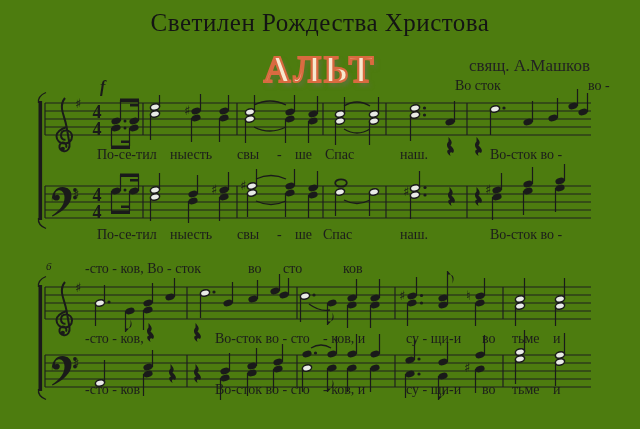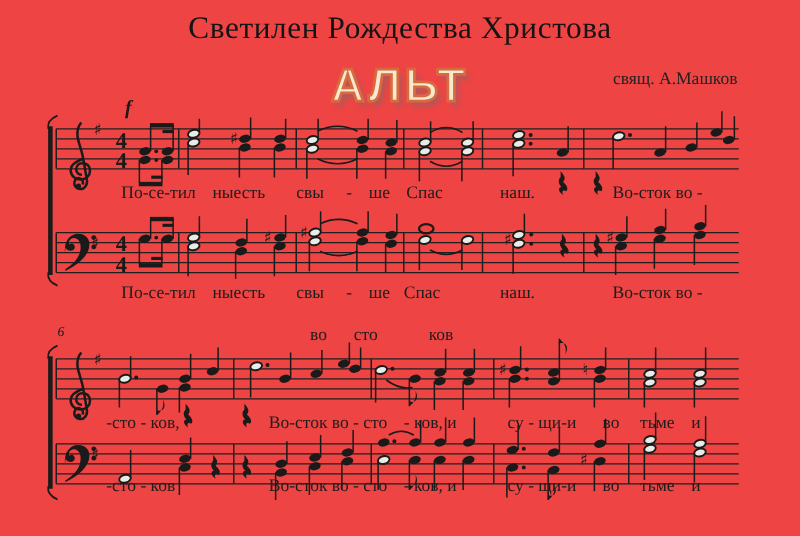--- a/index.html
+++ b/index.html
@@ -1,33 +1,33 @@
 <!DOCTYPE html>
 <html><head>
 <meta charset="utf-8">
 <style>
   html,body{margin:0;padding:0;}
   .page{
     position:relative;width:640px;height:429px;
-    background:#ef4444;overflow:hidden;
+    background:#4d7c0f;overflow:hidden;
     font-family:"Liberation Serif",serif;color:#1a1a1a;
   }
   .abs{position:absolute;}
   .title{
     left:0;right:0;top:9px;text-align:center;
     font-size:25px;letter-spacing:.5px;color:#141414;
   }
   .part-label{
     left:0;right:0;top:48px;text-align:center;
-    font-family:Liberation Sans, sans-serif;font-weight:bold;
+    font-family:Liberation Serif, serif;font-weight:bold;
     font-size:37px;letter-spacing:3px;color:#f7e9cf;
     -webkit-text-stroke:2.2px #d96a40;
     text-shadow:3px 4px 4px rgba(110,110,110,.5);
   }
-  .composer{right:50px;top:56px;font-size:14px;color:#222;}
+  .composer{right:50px;top:56px;font-size:17px;color:#222;}
   .dynamic{left:100px;top:78px;font-size:16px;font-weight:bold;font-style:italic;}
   .measure-num{left:46px;top:260px;font-size:11px;font-style:italic;}
   .lyr{left:0;top:0;width:640px;height:16px;font-size:14px;color:#1c1c1c;}
   .lyr span{position:absolute;white-space:pre;}
   svg.notation{position:absolute;left:0;overflow:visible;}
   #sys1{top:95px;}
   #sys2{top:280px;}
   .sline{stroke:#1f1f1f;stroke-width:1;}
   .bar{stroke:#1f1f1f;stroke-width:1.2;}
   .stem{stroke:#1a1a1a;stroke-width:1.2;}
@@ -40,20 +40,24 @@
 <body>
 
 <div class="page">
 
   <div class="abs title">Светилен Рождества Христова</div>
   <div class="abs part-label">АЛЬТ</div>
   <div class="abs composer">свящ. А.Машков</div>
   <div class="abs dynamic">f</div>
   <div class="abs measure-num">6</div>
 
+  <div class="abs lyr" style="top:78px">
+    <span style="left:455px">Во сток</span>
+    <span style="left:588px">во -</span>
+  </div>
   <div class="abs lyr" style="top:147px">
     <span style="left:97px">По-се-тил</span>
     <span style="left:170px">ныесть</span>
     <span style="left:237px">свы</span>
     <span style="left:277px">-</span>
     <span style="left:295px">ше</span>
     <span style="left:325px">Спас</span>
     <span style="left:400px">наш.</span>
     <span style="left:490px">Во-сток во -</span>
   </div>
@@ -61,20 +65,21 @@
     <span style="left:97px">По-се-тил</span>
     <span style="left:170px">ныесть</span>
     <span style="left:237px">свы</span>
     <span style="left:277px">-</span>
     <span style="left:295px">ше</span>
     <span style="left:323px">Спас</span>
     <span style="left:400px">наш.</span>
     <span style="left:490px">Во-сток во -</span>
   </div>
   <div class="abs lyr" style="top:261px">
+    <span style="left:85px">-сто - ков, Во - сток</span>
     <span style="left:248px">во</span>
     <span style="left:283px">сто</span>
     <span style="left:343px">ков</span>
   </div>
   <div class="abs lyr" style="top:331px">
     <span style="left:85px">-сто - ков,</span>
     <span style="left:215px">Во-сток во - сто</span>
     <span style="left:323px">- ков, и</span>
     <span style="left:406px">су - щи-и</span>
     <span style="left:482px">во</span>

